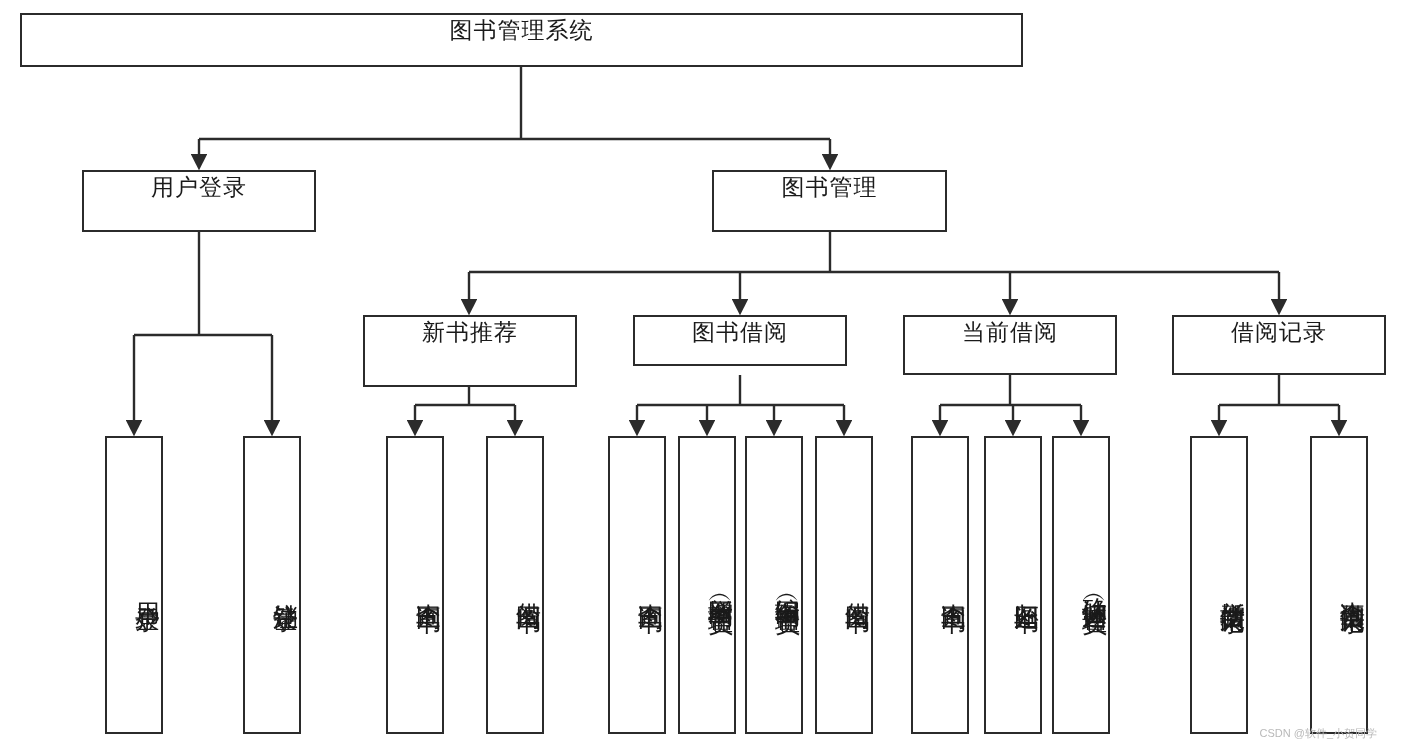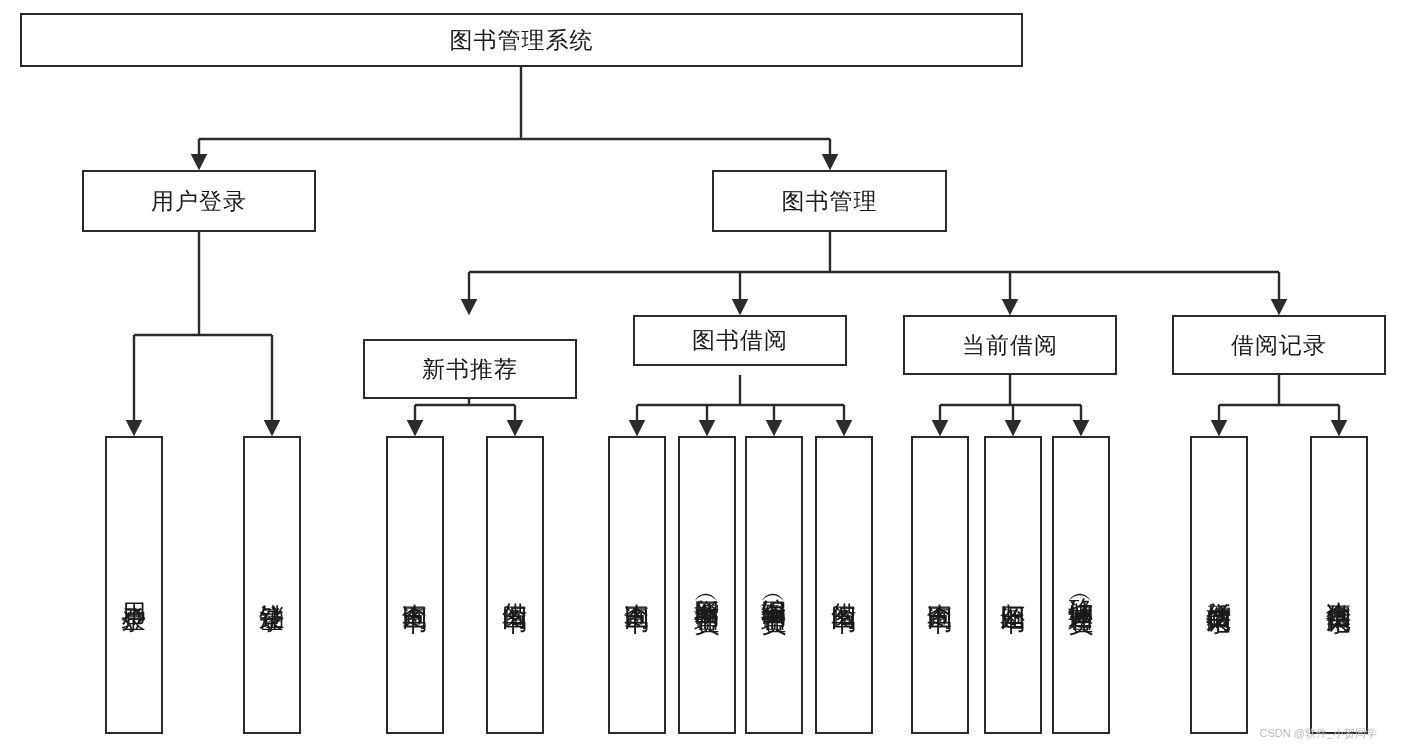--- a/index.html
+++ b/index.html
@@ -24,21 +24,20 @@
     width: 1405px;
     height: 747px;
     pointer-events: none;
   }
   .node {
     position: absolute;
     box-sizing: border-box;
     border: 2px solid #2b2b2b;
     background: #ffffff;
     display: flex;
-    align-items: center;
     justify-content: center;
     color: #1a1a1a;
   }
   .node.horiz {
     font-size: 23px;
     letter-spacing: 1px;
   }
   .node.vert {
     writing-mode: vertical-rl;
     text-orientation: upright;
@@ -124,21 +123,21 @@
     <span class="nodetext">图书管理系统</span>
   </div>
 
   <div class="node horiz" style="left:82px; top:170px; width:234px; height:62px;">
     <span class="nodetext">用户登录</span>
   </div>
   <div class="node horiz" style="left:712px; top:170px; width:235px; height:62px;">
     <span class="nodetext">图书管理</span>
   </div>
 
-  <div class="node horiz" style="left:363px; top:315px; width:214px; height:60px;margin-top:24px;">
+  <div class="node horiz" style="left:363px; top:315px; width:214px; height:72px;">
     <span class="nodetext">新书推荐</span>
   </div>
   <div class="node horiz" style="left:633px; top:315px; width:214px; height:51px;">
     <span class="nodetext">图书借阅</span>
   </div>
   <div class="node horiz" style="left:1172px; top:315px; width:214px; height:60px;">
     <span class="nodetext">借阅记录</span>
   </div>
   <div class="node horiz" style="left:903px; top:315px; width:214px; height:60px;">
     <span class="nodetext">当前借阅</span>

